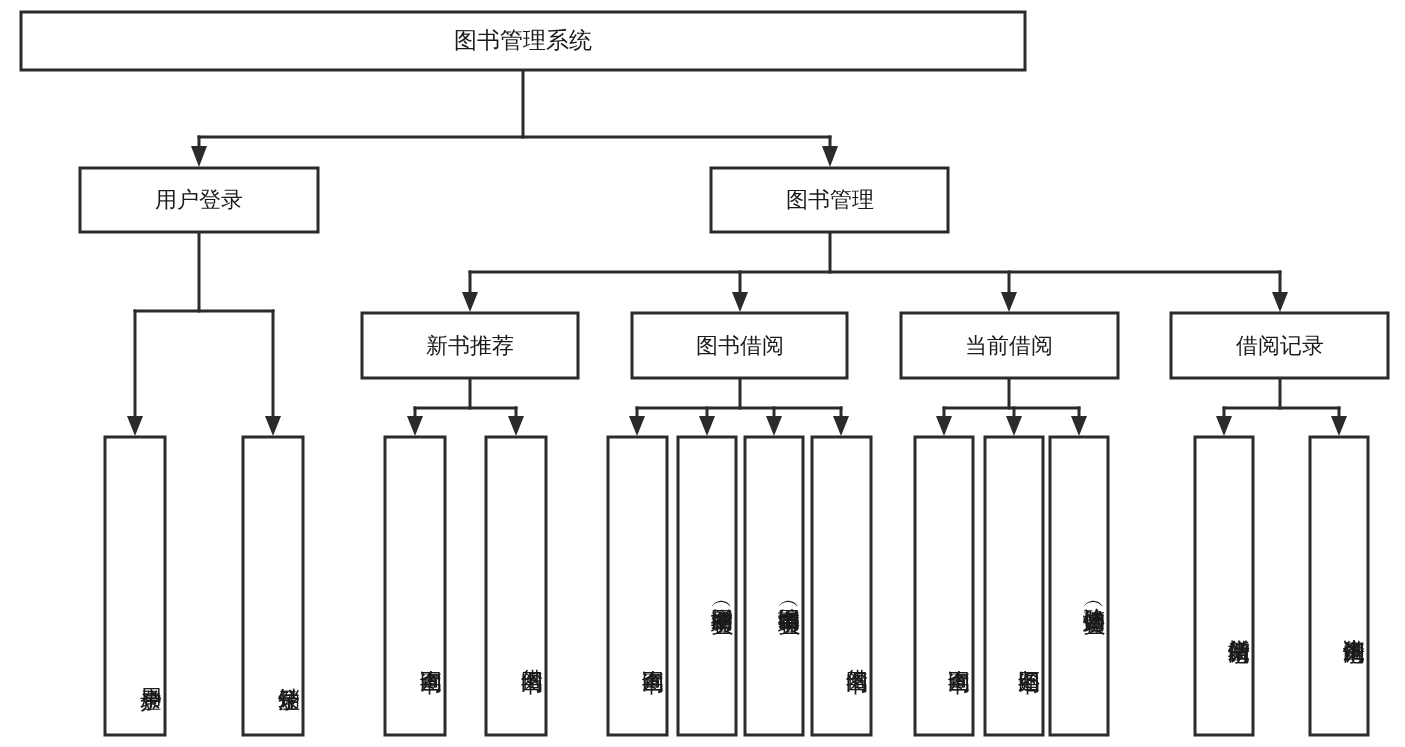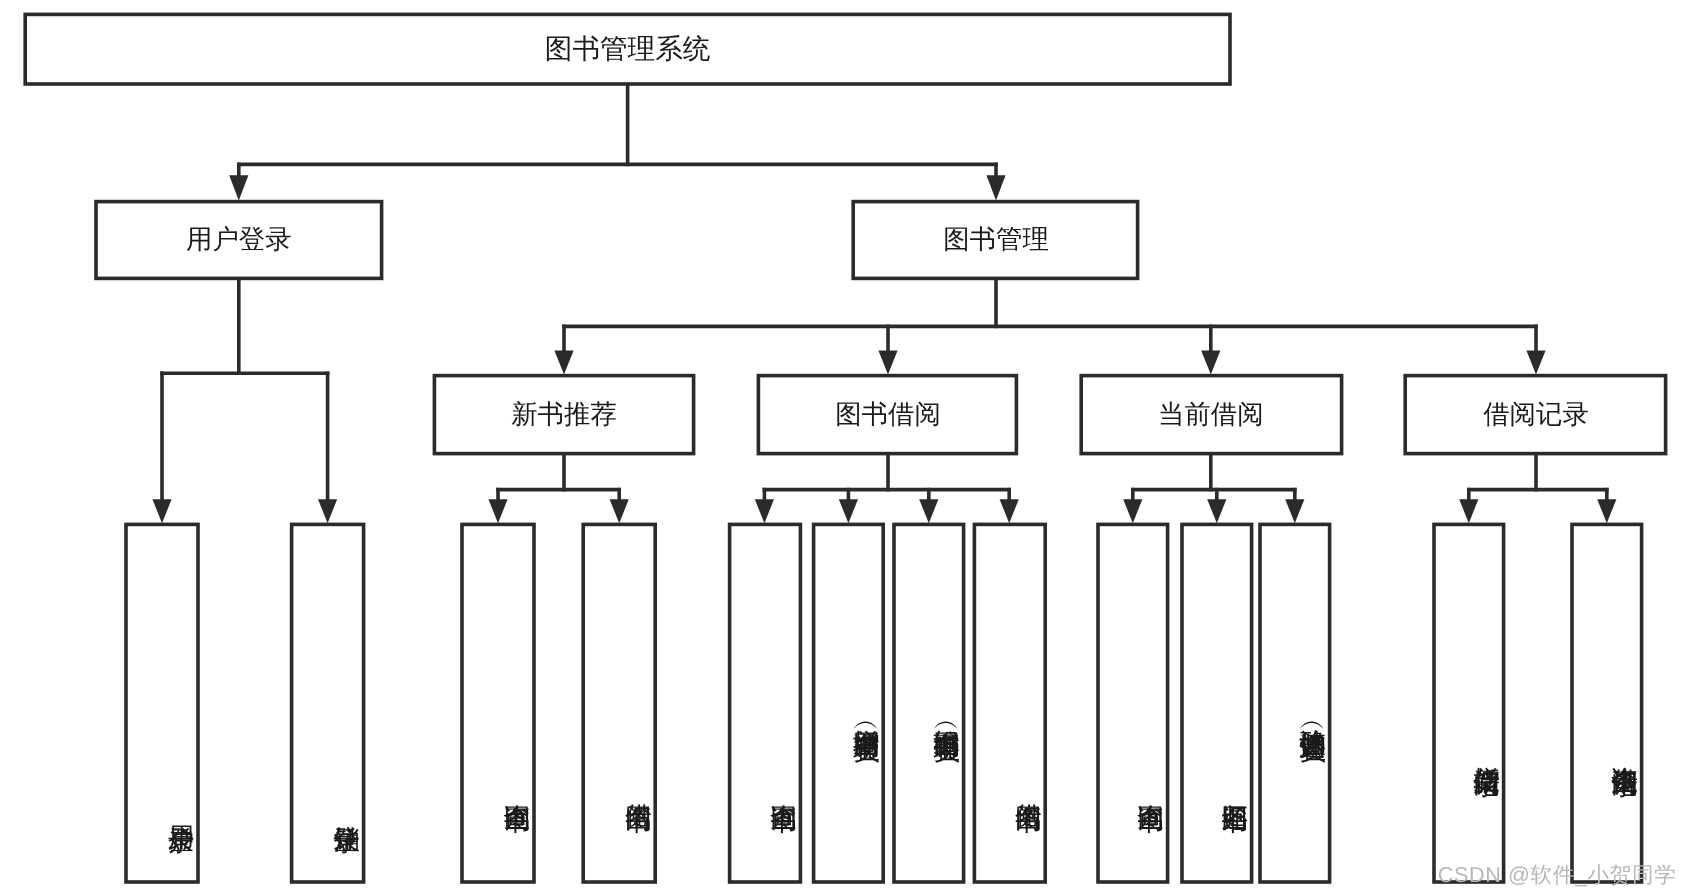--- a/index.html
+++ b/index.html
@@ -205,14 +205,13 @@
   <div class="vlabel" style="left:608px; top:437px; width:59px; height:298px; padding-top:68px;">查询图书</div>
   <div class="vlabel" style="left:678px; top:437px; width:58px; height:298px; padding-top:8px;">新增图书（管理员）</div>
   <div class="vlabel" style="left:745px; top:437px; width:58px; height:298px; padding-top:8px;">编辑图书（管理员）</div>
   <div class="vlabel" style="left:812px; top:437px; width:59px; height:298px; padding-top:68px;">借阅图书</div>
   <div class="vlabel" style="left:915px; top:437px; width:58px; height:298px; padding-top:68px;">查询图书</div>
   <div class="vlabel" style="left:985px; top:437px; width:58px; height:298px; padding-top:68px;">归还图书</div>
   <div class="vlabel" style="left:1050px; top:437px; width:58px; height:298px; padding-top:8px;">确认归还（管理员）</div>
   <div class="vlabel" style="left:1195px; top:437px; width:58px; height:298px; padding-top:38px;">新增借阅记录</div>
   <div class="vlabel" style="left:1310px; top:437px; width:58px; height:298px; padding-top:38px;">查询借阅记录</div>
 
-  <div class="watermark">CSDN @软件_小贺同学</div>
 </div>
 
 </body></html>

